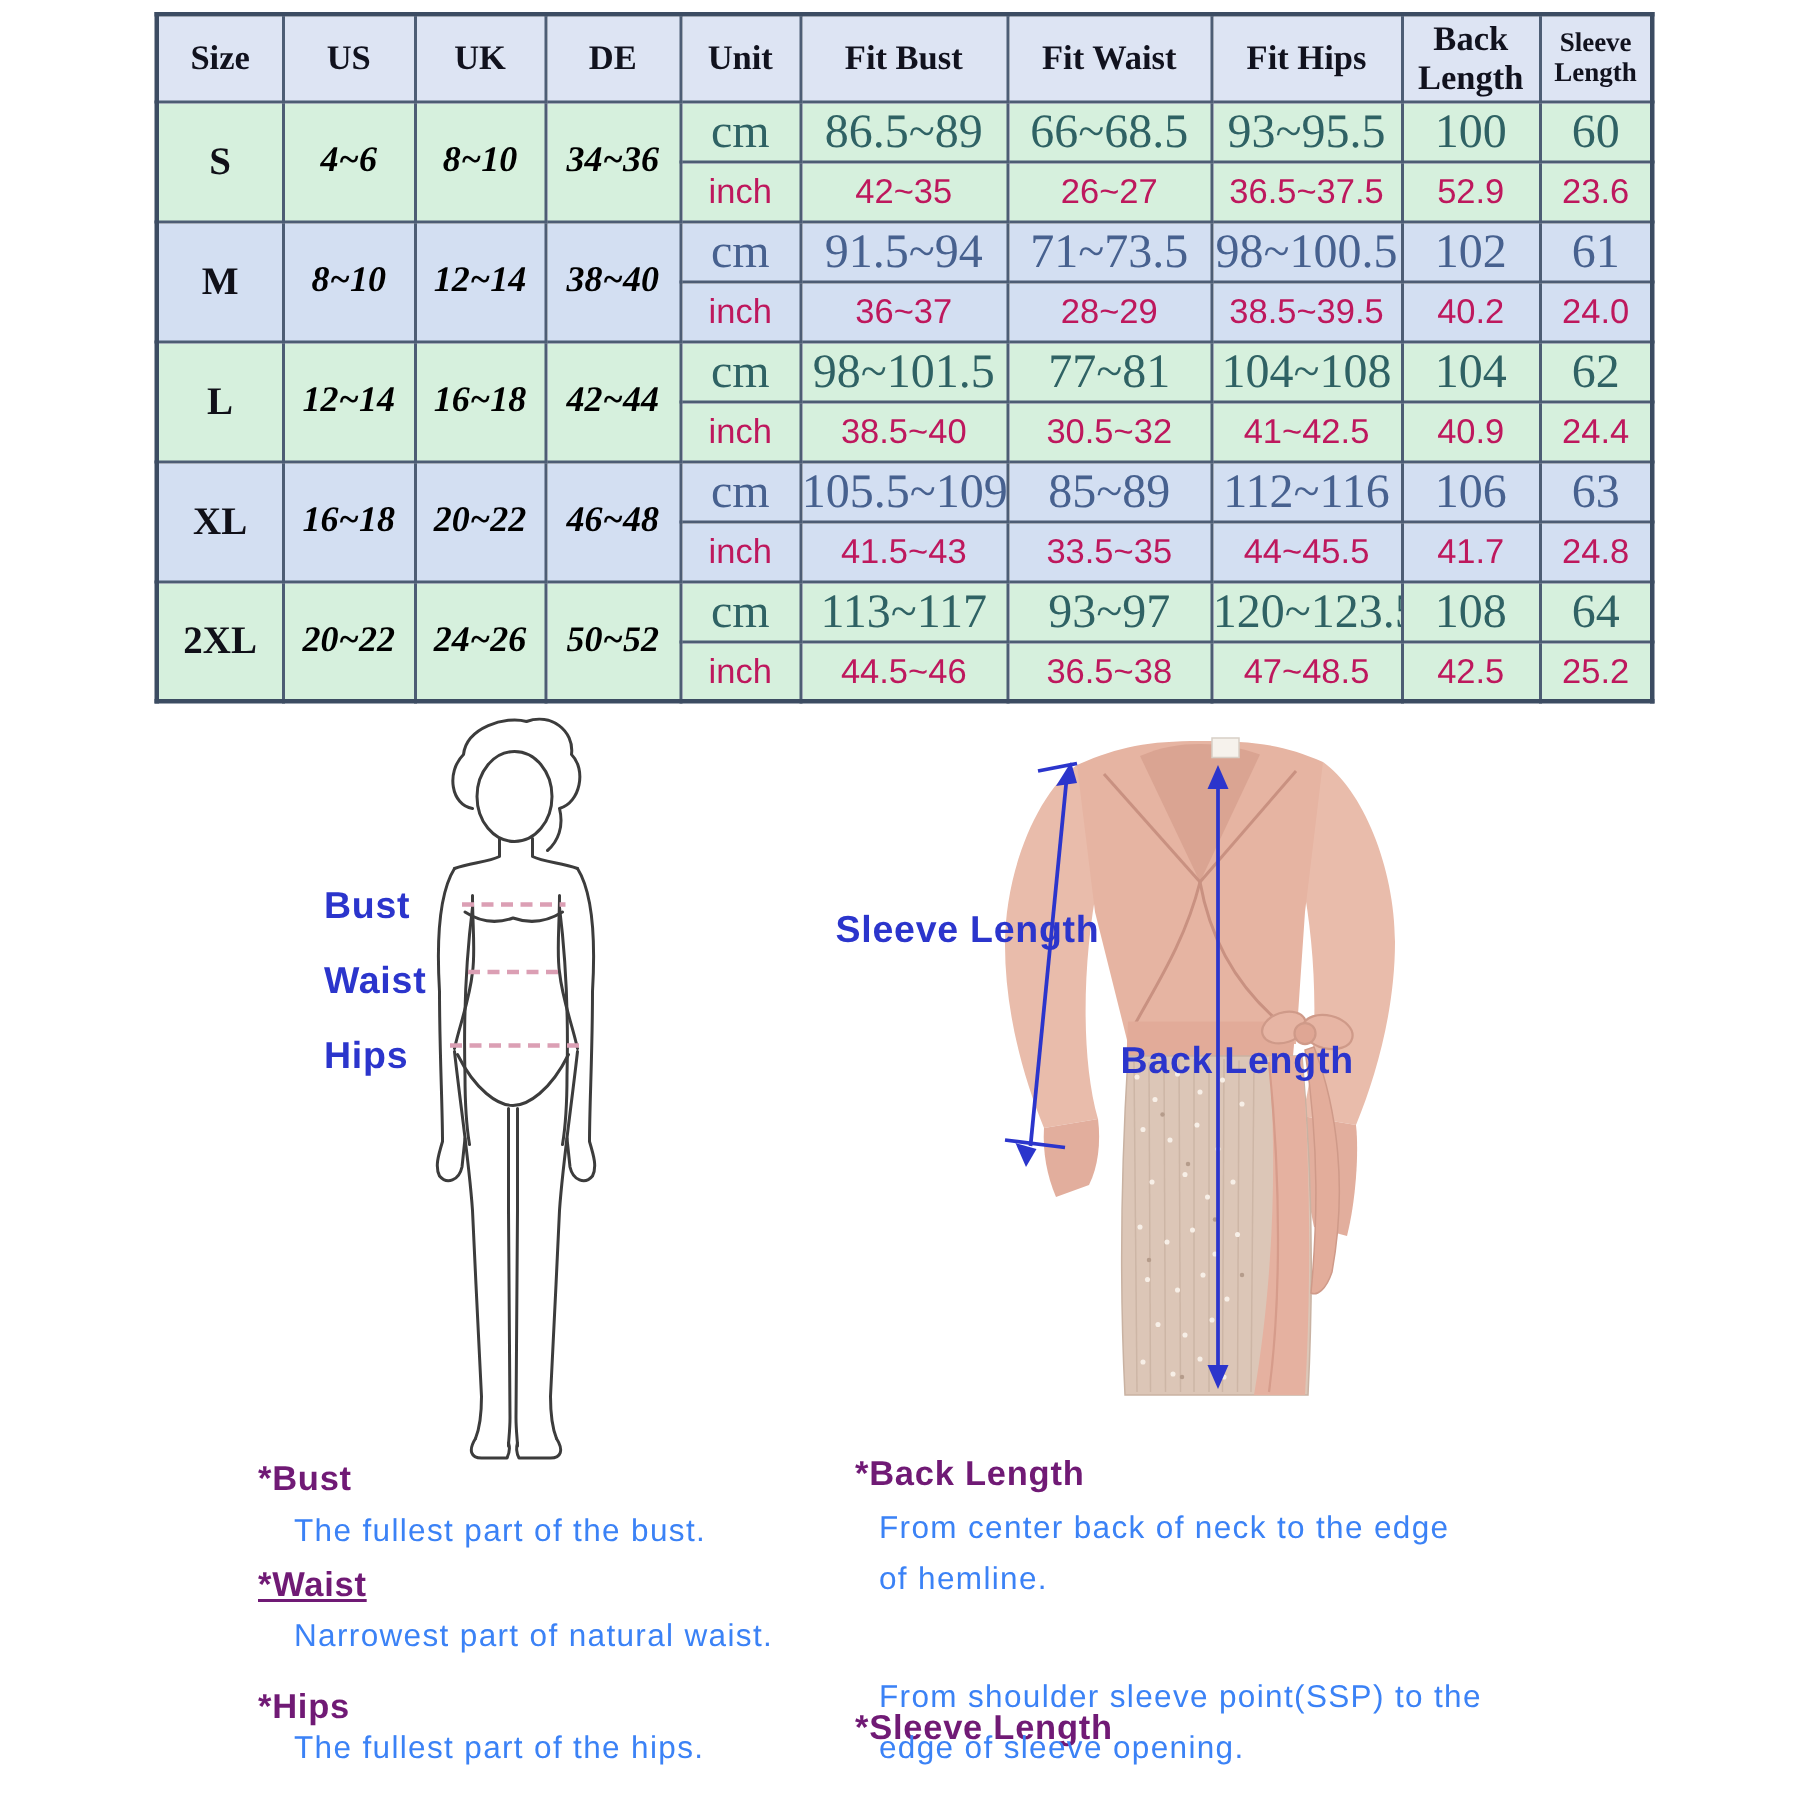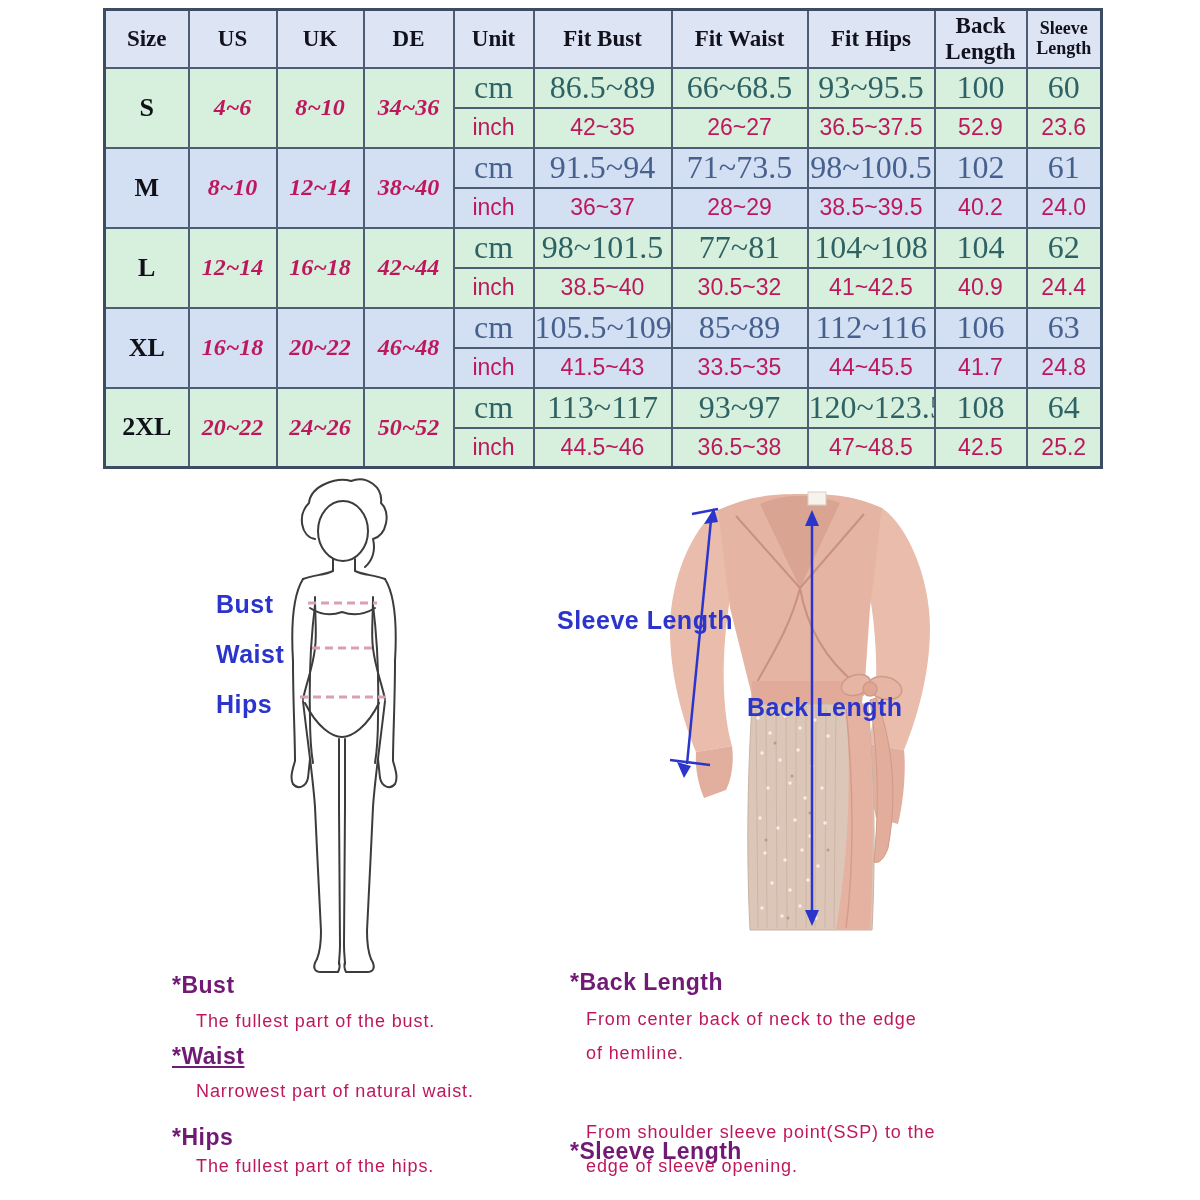--- a/index.html
+++ b/index.html
@@ -11,32 +11,32 @@
                    table-layout:fixed;border:3px solid #3c4c62;}
   table.size-chart th,table.size-chart td{border:2px solid #4d5d74;text-align:center;vertical-align:middle;
                    padding:0;overflow:hidden;}
   tr.hdr{height:58px;background:#dde4f3;}
   tr.sub{height:40px;}
   th.hcell{font-family:"Liberation Serif",serif;font-weight:bold;font-size:23px;color:#11121e;line-height:1.1;}
   th.hcell.small{font-size:18px;}
   .band-green{background:#d6f0dd;}
   .band-blue{background:#d3dff2;}
   td.size-cell{font-family:"Liberation Serif",serif;font-weight:bold;font-size:26px;color:#101018;}
-  td.intl-cell{font-family:"Liberation Serif",serif;font-weight:bold;font-style:italic;font-size:24px;color:#be185d;}
+  td.intl-cell{font-family:"Liberation Serif",serif;font-weight:bold;font-style:italic;font-size:24px;color:#000000;}
   td.unit-cm,td.cm-val{font-family:"Liberation Serif",serif;font-size:32px;color:#3a6379;border-bottom:2px solid #ffffff;}
   .band-green td.unit-cm,.band-green td.cm-val{color:#2f6264;}
   .band-blue td.unit-cm,.band-blue td.cm-val{color:#47618f;}
   td.unit-inch,td.inch-val{font-size:23px;font-weight:normal;color:#be185d;}
 
   
   .blue-label{position:absolute;color:#2b35cc;font-weight:bold;font-size:25px;letter-spacing:.5px;white-space:nowrap;z-index:5;}
 
   
   .def-term{position:absolute;color:#701a75;font-weight:bold;font-size:23px;letter-spacing:.5px;white-space:nowrap;}
-  .def-desc{position:absolute;color:#be185d;font-size:18px;letter-spacing:.9px;line-height:34px;white-space:pre-line;}
+  .def-desc{position:absolute;color:#3b82f6;font-size:21px;letter-spacing:.9px;line-height:34px;white-space:pre-line;}
 
   svg{position:absolute;}
 </style>
 </head>
 <body>
 
 <div class="canvas">
 
   <table class="size-chart">
     <colgroup>

